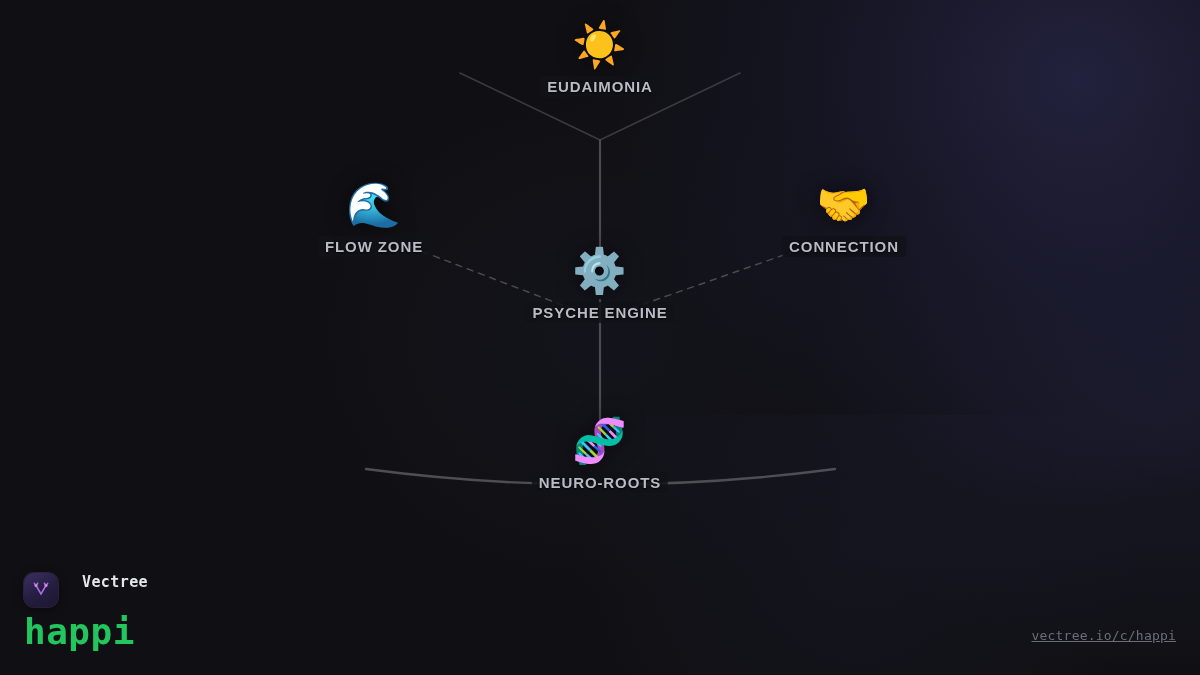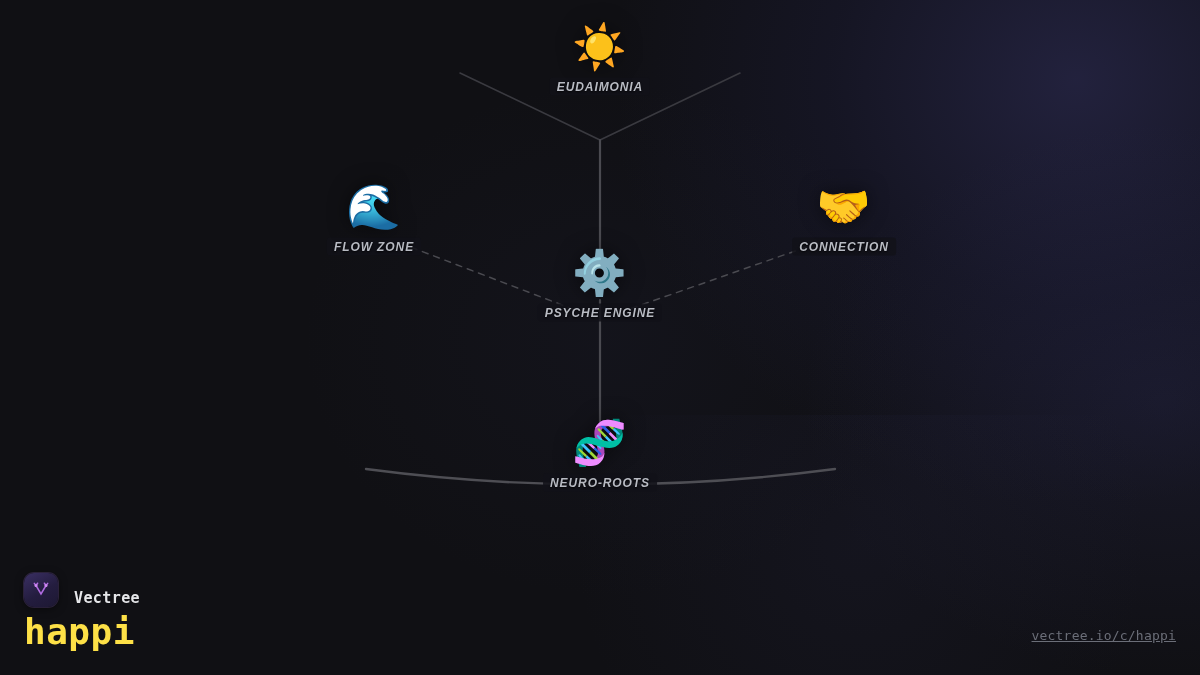--- a/index.html
+++ b/index.html
@@ -48,63 +48,62 @@
   }
   .node-icon {
     line-height:1;
     text-align:center;
     font-family:"DejaVu Sans", sans-serif;
     filter:drop-shadow(0 0 10px rgba(0,0,0,0.55));
   }
   .node-label {
     margin-top:9px;
     font-family:"Liberation Sans", sans-serif;
-    font-size:12px;
+    font-size:15px;
     font-weight:700;
     letter-spacing:0.9px;
     color:#b9bcc4;
     white-space:nowrap;
     background:rgba(18,18,24,0.86);
     padding:2px 7px;
     border-radius:3px;
     text-shadow:0 1px 2px rgba(0,0,0,0.8);
-    font-style:italic;
   }
   .node-root .node-icon { font-size:44px; }
   .node-mid  .node-icon { font-size:44px; }
   .node-leaf .node-icon { font-size:44px; }
 
   
   #brand {
     position:absolute;
     left:24px; bottom:24px;
     display:flex; flex-direction:column;
     gap:6px;
   }
-  .brand-row { display:flex; align-items:flex-end; gap:16px; }
+  .brand-row { display:flex; align-items:flex-start; gap:24px; }
   .brand-mark {
     width:34px; height:34px;
     border-radius:10px;
     background:linear-gradient(150deg,#3a2f63 0%,#241d3f 55%,#1d1833 100%);
     display:flex; align-items:center; justify-content:center;
     box-shadow:0 0 0 1px rgba(150,110,210,0.22), 0 2px 8px rgba(0,0,0,0.5);
     flex:0 0 auto;
   }
   .brand-name {
     font-family:"DejaVu Sans Mono", monospace;
     font-size:15px;
     font-weight:700;
     color:#e6e7ea;
     letter-spacing:0.4px;
   }
   .brand-title {
     font-family:"DejaVu Sans Mono", monospace;
     font-size:36px;
     font-weight:700;
-    color:#fde047;
+    color:#22c55e;
     letter-spacing:0.5px;
     line-height:1.05;
   }
   #site-url {
     position:absolute;
     right:24px; bottom:32px;
     font-family:"DejaVu Sans Mono", monospace;
     font-size:13px;
     color:#6b6e78;
     letter-spacing:0.2px;

